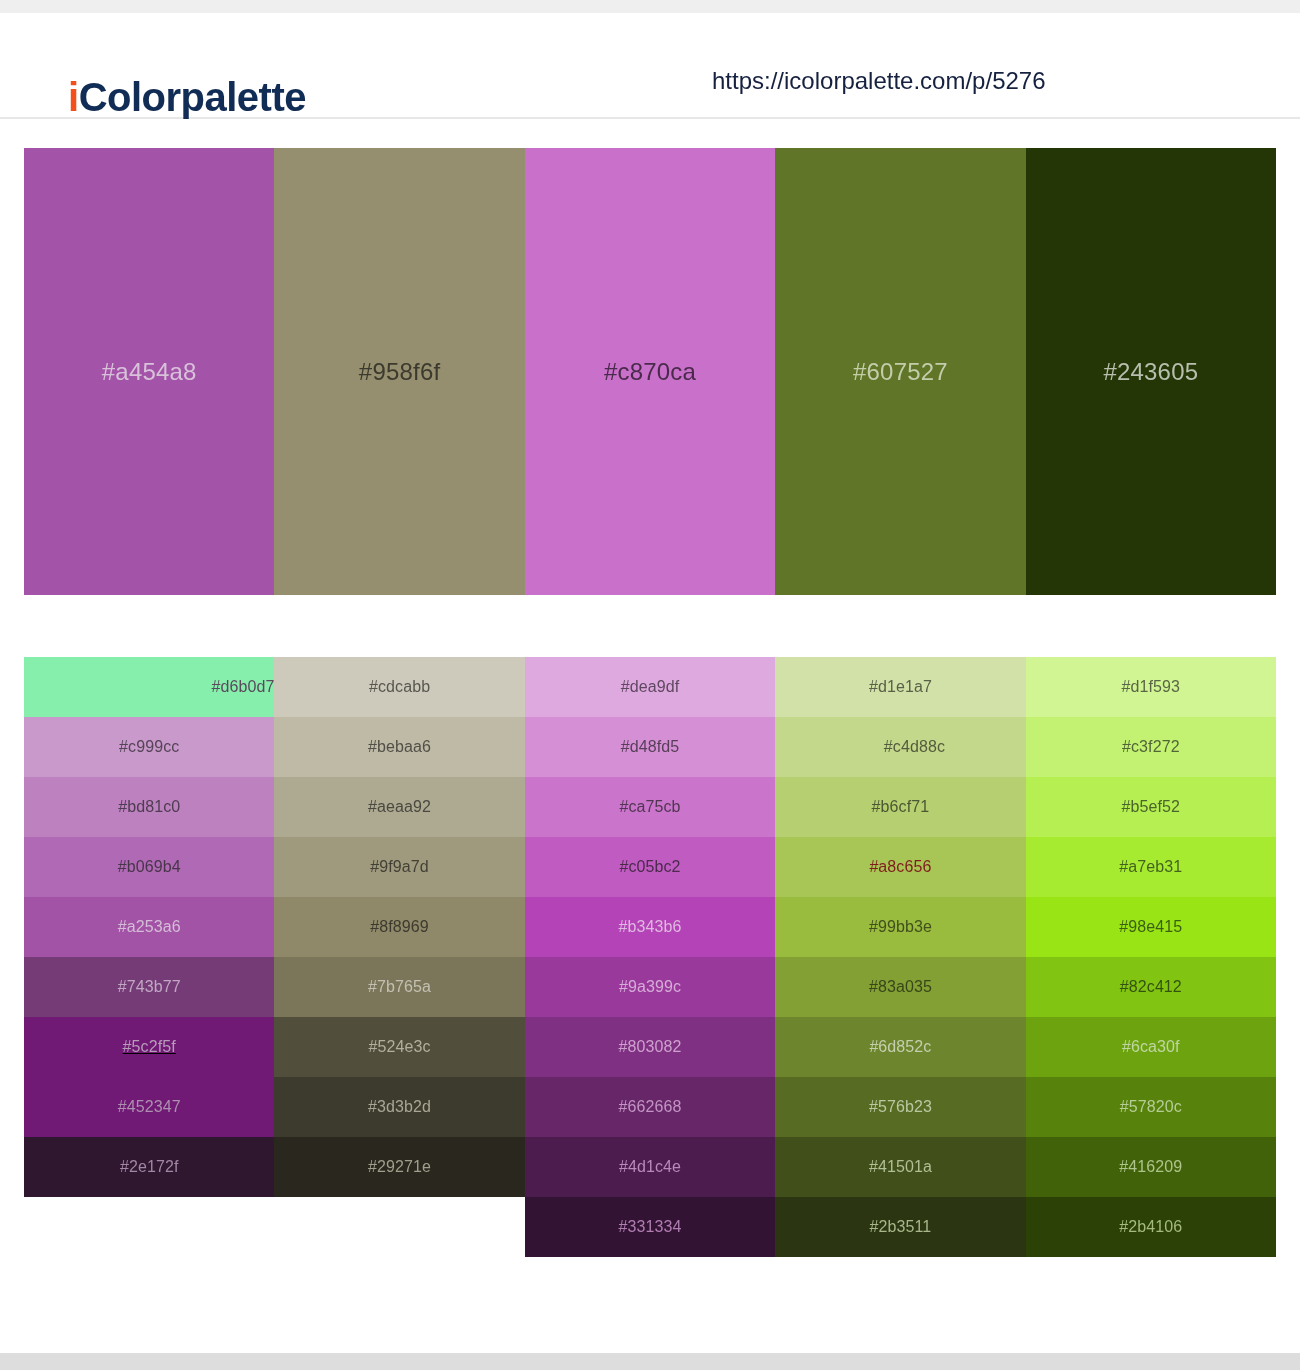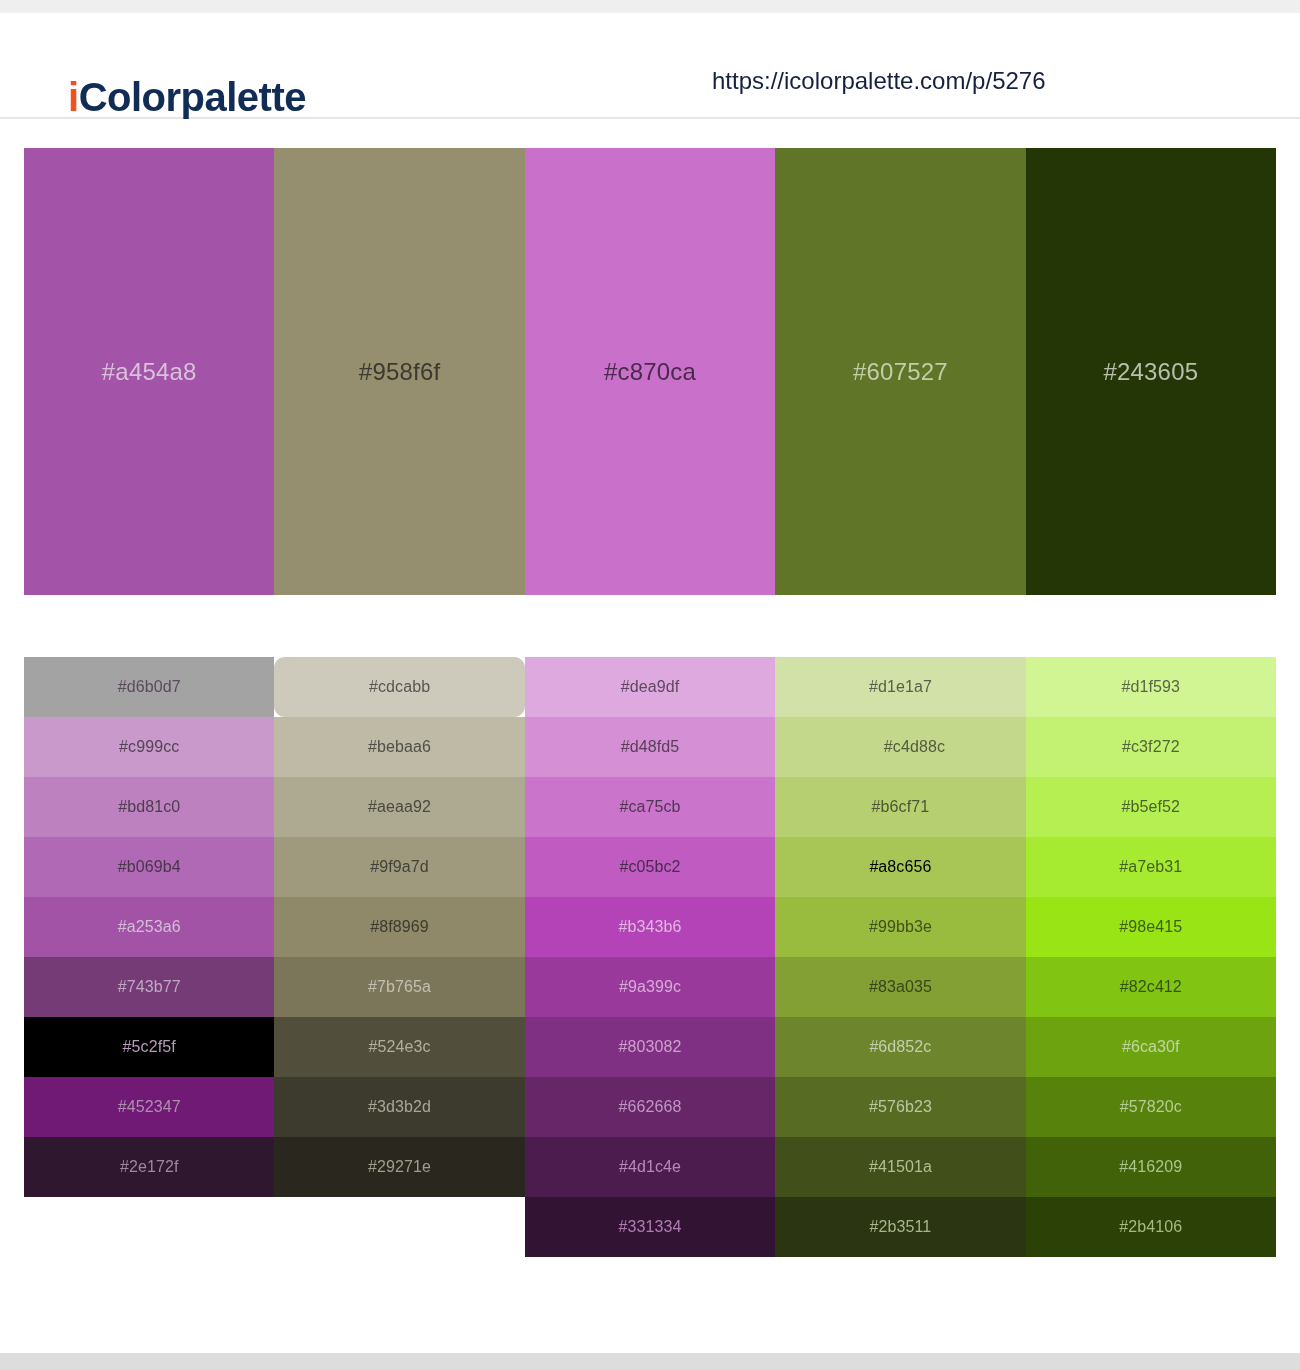--- a/index.html
+++ b/index.html
@@ -149,50 +149,50 @@
       <div class="main-swatch" style="background: rgb(96, 117, 39);">
         <span class="hex" style="color: rgb(195, 205, 170);">#607527</span>
       </div>
       <div class="main-swatch" style="background: rgb(36, 54, 5);">
         <span class="hex" style="color: rgb(184, 191, 174);">#243605</span>
       </div>
     </div>
 
   <div class="shades" id="shades-grid">
       <div class="shade-col">
-        <div class="shade-cell" style="background: #a3a3a3;">
+        <div class="shade-cell" style="background: #86efac; justify-content: flex-end;">
           <span class="hex" style="color: rgb(91, 74, 92);">#d6b0d7</span>
         </div>
         <div class="shade-cell" style="background: rgb(201, 153, 204);">
           <span class="hex" style="color: rgb(84, 68, 85);">#c999cc</span>
         </div>
         <div class="shade-cell" style="background: rgb(189, 129, 192);">
           <span class="hex" style="color: rgb(78, 60, 80);">#bd81c0</span>
         </div>
         <div class="shade-cell" style="background: rgb(176, 105, 180);">
           <span class="hex" style="color: rgb(73, 53, 75);">#b069b4</span>
         </div>
         <div class="shade-cell" style="background: rgb(162, 83, 166);">
           <span class="hex" style="color: rgb(213, 189, 215);">#a253a6</span>
         </div>
         <div class="shade-cell" style="background: rgb(116, 59, 119);">
           <span class="hex" style="color: rgb(194, 167, 196);">#743b77</span>
         </div>
-        <div class="shade-cell" style="background: #000000;">
+        <div class="shade-cell" style="background: #701a75; text-decoration: underline;">
           <span class="hex" style="color: rgb(183, 156, 185);">#5c2f5f</span>
         </div>
         <div class="shade-cell" style="background: #701a75;">
           <span class="hex" style="color: rgb(173, 144, 175);">#452347</span>
         </div>
         <div class="shade-cell" style="background: rgb(46, 23, 47);">
           <span class="hex" style="color: rgb(163, 133, 165);">#2e172f</span>
         </div>
       </div>
       <div class="shade-col">
-        <div class="shade-cell" style="background: rgb(205, 202, 187); border-radius: 11px;">
+        <div class="shade-cell" style="background: rgb(205, 202, 187);">
           <span class="hex" style="color: rgb(88, 87, 80);">#cdcabb</span>
         </div>
         <div class="shade-cell" style="background: rgb(190, 186, 166);">
           <span class="hex" style="color: rgb(81, 79, 71);">#bebaa6</span>
         </div>
         <div class="shade-cell" style="background: rgb(174, 170, 146);">
           <span class="hex" style="color: rgb(74, 72, 63);">#aeaa92</span>
         </div>
         <div class="shade-cell" style="background: rgb(159, 154, 125);">
           <span class="hex" style="color: rgb(67, 65, 54);">#9f9a7d</span>
@@ -249,21 +249,21 @@
         <div class="shade-cell" style="background: rgb(209, 225, 167);">
           <span class="hex" style="color: rgb(90, 96, 72);">#d1e1a7</span>
         </div>
         <div class="shade-cell" style="background: rgb(196, 216, 140); padding-left: 28px;">
           <span class="hex" style="color: rgb(83, 92, 60);">#c4d88c</span>
         </div>
         <div class="shade-cell" style="background: rgb(182, 207, 113);">
           <span class="hex" style="color: rgb(77, 88, 50);">#b6cf71</span>
         </div>
         <div class="shade-cell" style="background: rgb(168, 198, 86);">
-          <span class="hex" style="color: #000000;">#a8c656</span>
+          <span class="hex" style="color: #7f1d1d;">#a8c656</span>
         </div>
         <div class="shade-cell" style="background: rgb(153, 187, 62);">
           <span class="hex" style="color: rgb(65, 80, 28);">#99bb3e</span>
         </div>
         <div class="shade-cell" style="background: rgb(131, 160, 53);">
           <span class="hex" style="color: rgb(56, 69, 24);">#83a035</span>
         </div>
         <div class="shade-cell" style="background: rgb(109, 133, 44);">
           <span class="hex" style="color: rgb(197, 207, 174);">#6d852c</span>
         </div>

